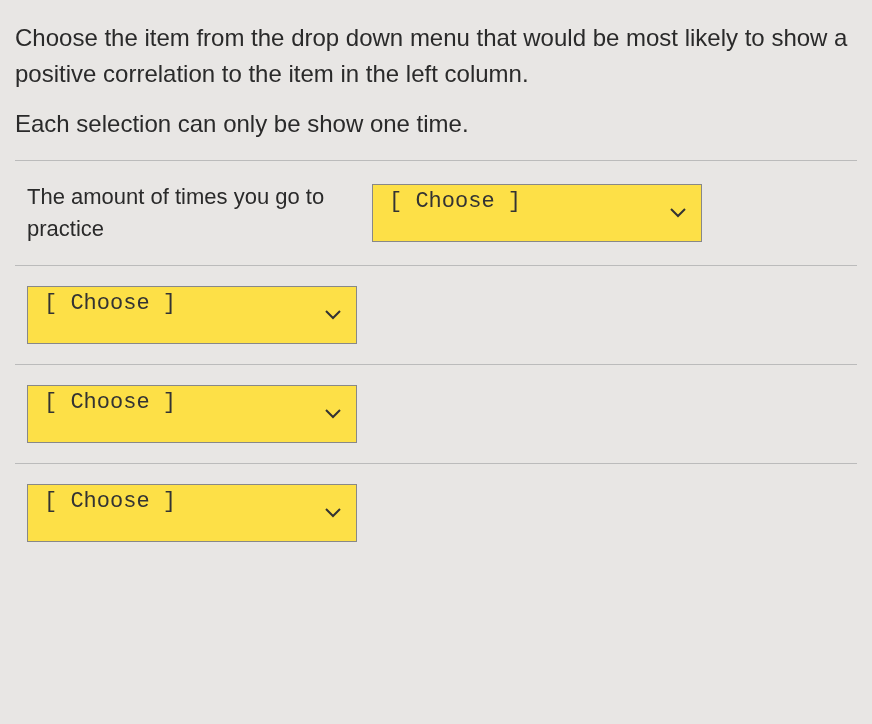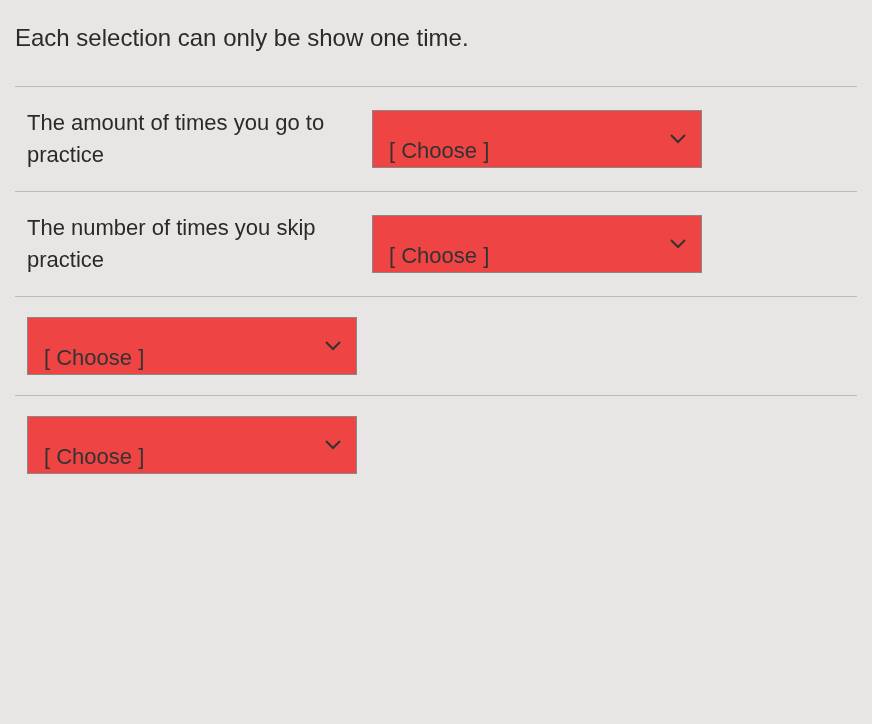--- a/index.html
+++ b/index.html
@@ -17,21 +17,21 @@
       line-height: 1.5;
     }
     .instructions {
       margin-bottom: 18px;
     }
     .instructions p {
       margin-bottom: 14px;
     }
     .question-container {
       border-top: 1px solid #bbb;
-      margin-top: 30px;
+      margin-top: 18px;
     }
     .question-row {
       display: flex;
       align-items: center;
       padding: 20px 8px 20px 12px;
       border-bottom: 1px solid #bbb;
       gap: 10px;
     }
     .question-row:last-child {
       border-bottom: none;
@@ -43,65 +43,65 @@
       line-height: 1.45;
     }
     .select-wrapper {
       position: relative;
       flex: 0 0 330px;
     }
     .custom-select {
       width: 100%;
       height: 58px;
       border: 1px solid #888;
-      background: #ef4444;
+      background: #fde047;
       font-size: 22px;
       color: #333;
       padding: 0 40px 0 16px;
       cursor: pointer;
       display: flex;
-      align-items: flex-end;
-      font-family: Liberation Sans, sans-serif;
+      align-items: flex-start;
+      font-family: Liberation Mono, monospace;
     }
     .chevron {
       position: absolute;
       right: 16px;
       top: 50%;
       transform: translateY(-50%);
       pointer-events: none;
     }
     .chevron svg {
       display: block;
     }
   </style>
 </head>
 <body>
 
 <div class="instructions">
+  <p>Choose the item from the drop down menu that would be most likely to show a positive correlation to the item in the left column.</p>
   <p>Each selection can only be show one time.</p>
 </div>
 
 <div class="question-container">
 
   <div class="question-row">
     <div class="prompt-label">The amount of times you go to practice</div>
     <div class="select-wrapper">
       <div class="custom-select">
         <span>[ Choose ]</span>
       </div>
       <span class="chevron">
         <svg width="16" height="10" viewBox="0 0 16 10">
             <path d="M1 1 L8 8 L15 1" stroke="#333" stroke-width="2" fill="none"></path>
           </svg>
       </span>
     </div>
   </div>
 
   <div class="question-row">
-    <div class="prompt-label">The number of times you skip practice</div>
     <div class="select-wrapper">
       <div class="custom-select">
         <span>[ Choose ]</span>
       </div>
       <span class="chevron">
         <svg width="16" height="10" viewBox="0 0 16 10">
             <path d="M1 1 L8 8 L15 1" stroke="#333" stroke-width="2" fill="none"></path>
           </svg>
       </span>
     </div>

